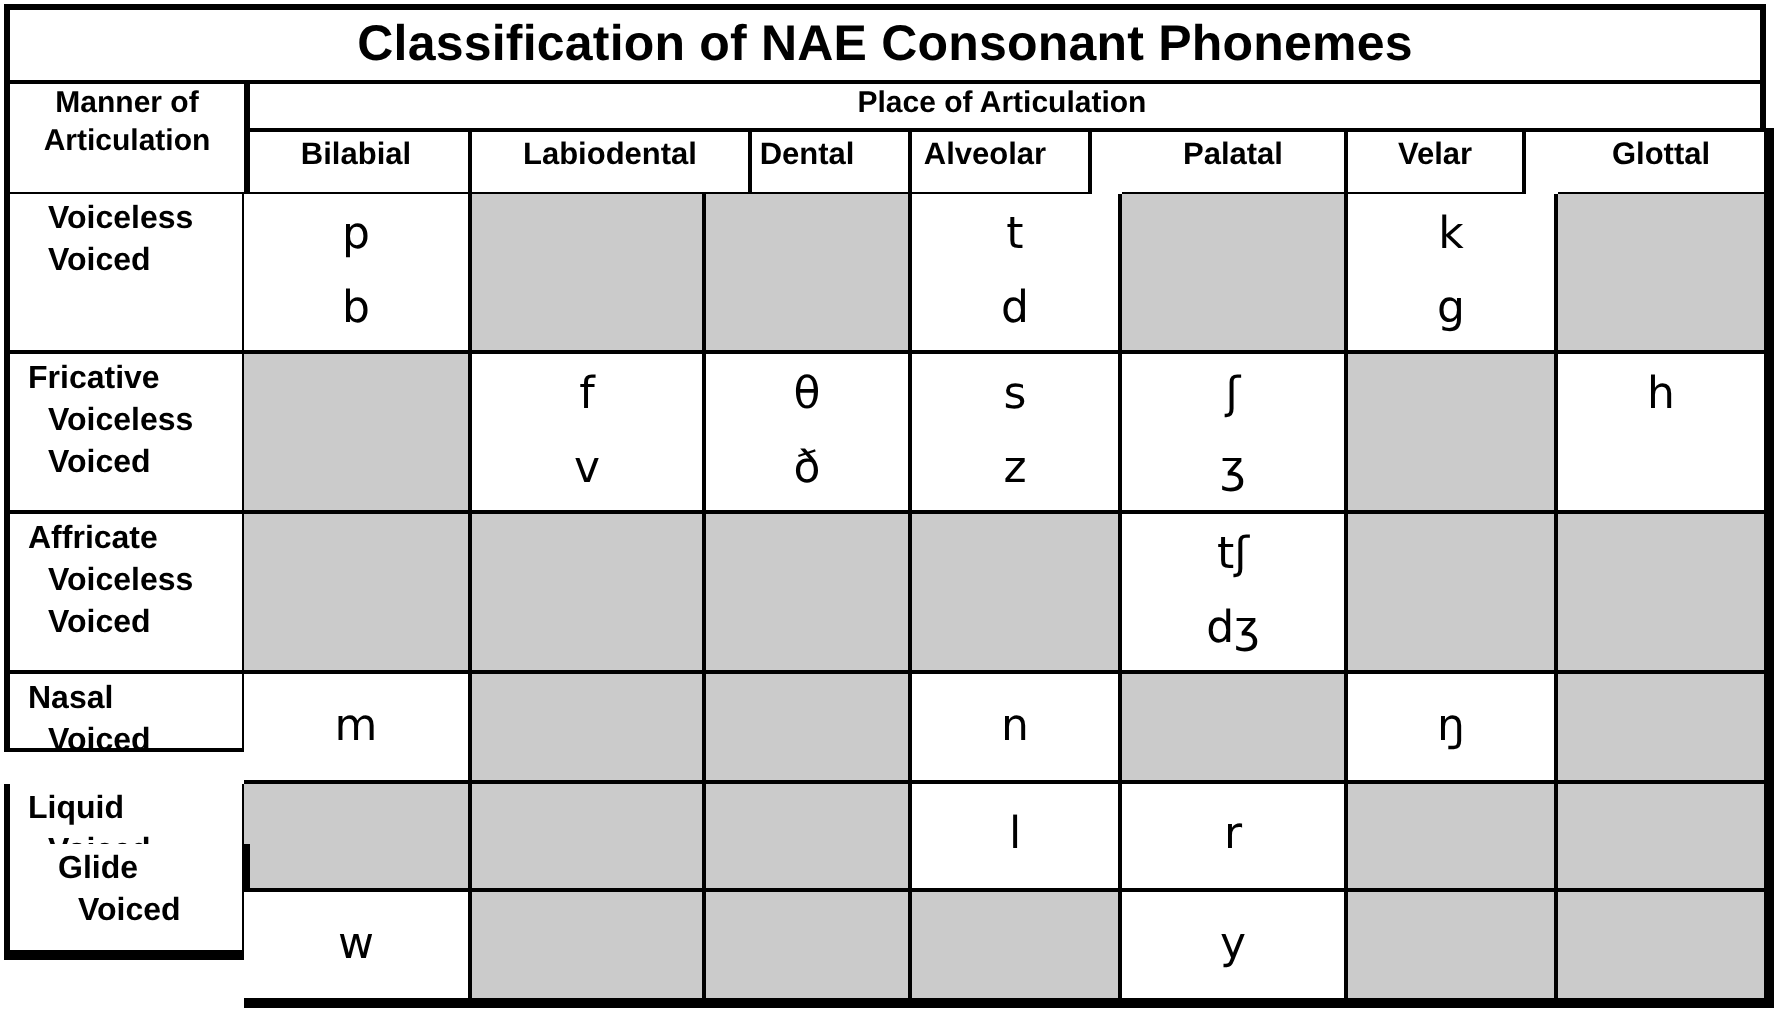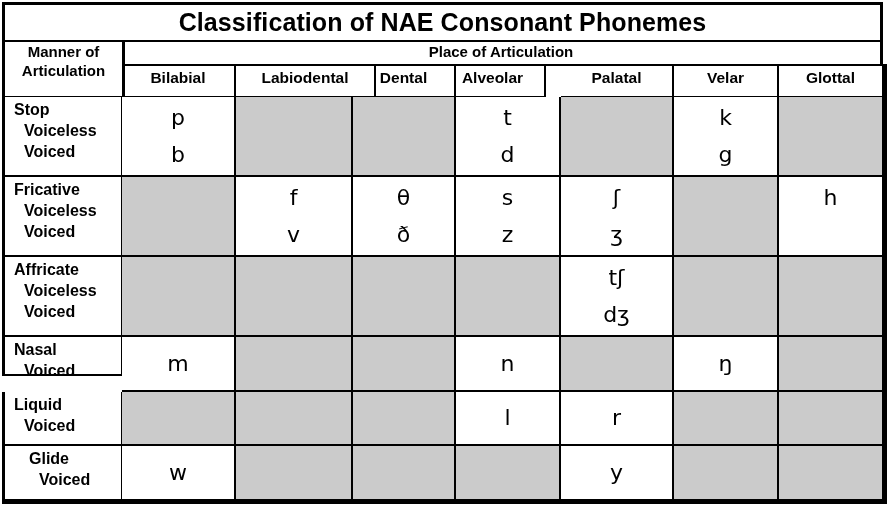--- a/index.html
+++ b/index.html
@@ -45,26 +45,25 @@
 </div>
 
 <div class="box place-head">Place of Articulation</div>
 
 <div id="col-heads">
     <div class="box col-head" style="left: 122px; width: 114px;">Bilabial</div>
     <div class="box col-head" style="left: 236px; width: 140px;">Labiodental</div>
     <div class="box col-head" style="left: 353px; width: 103px;">Dental</div>
     <div class="box col-head" style="left: 441px; width: 105px;">Alveolar</div>
     <div class="box col-head" style="left: 561px; width: 113px;">Palatal</div>
-    <div class="box col-head" style="left: 674px; width: 105px;">Velar</div>
+    <div class="box col-head" style="left: 674px; width: 89px;">Velar</div>
     <div class="box col-head last" style="left: 779px; width: 108px;">Glottal</div>
   </div>
 <div id="grid">
     <div class="box row-label" style="top: 97px; height: 80px;">
-      <span style="display: block;">Stop</span>
       <span class="sub">Voiceless</span>
       <span class="sub">Voiced</span>
     </div>
     <div class="box cell" style="left: 122px; width: 114px; top: 97px; height: 80px;">
       <span class="ph">p</span>
       <span class="ph">b</span>
     </div>
     <div class="box cell empty" style="left: 236px; width: 117px; top: 97px; height: 80px;"></div>
     <div class="box cell empty" style="left: 353px; width: 103px; top: 97px; height: 80px;"></div>
     <div class="box cell" style="left: 456px; width: 105px; top: 97px; height: 80px;">
@@ -143,21 +142,21 @@
     <div class="box cell empty" style="left: 236px; width: 117px; top: 392px; height: 54px;"></div>
     <div class="box cell empty" style="left: 353px; width: 103px; top: 392px; height: 54px;"></div>
     <div class="box cell single" style="left: 456px; width: 105px; top: 392px; height: 54px;">
       <span class="ph">l</span>
     </div>
     <div class="box cell single" style="left: 561px; width: 113px; top: 392px; height: 54px;">
       <span class="ph">r</span>
     </div>
     <div class="box cell empty" style="left: 674px; width: 105px; top: 392px; height: 54px;"></div>
     <div class="box cell empty lastcol" style="left: 779px; width: 108px; top: 392px; height: 54px;"></div>
-    <div class="box row-label lastrow" style="top: 446px; height: 58px; padding-left: 24px;">
+    <div class="box row-label lastrow" style="top: 422px; height: 58px; padding-left: 24px;">
       <span style="display: block;">Glide</span>
       <span class="sub">Voiced</span>
     </div>
     <div class="box cell single lastrow" style="left: 122px; width: 114px; top: 446px; height: 58px;">
       <span class="ph">w</span>
     </div>
     <div class="box cell empty lastrow" style="left: 236px; width: 117px; top: 446px; height: 58px;"></div>
     <div class="box cell empty lastrow" style="left: 353px; width: 103px; top: 446px; height: 58px;"></div>
     <div class="box cell empty lastrow" style="left: 456px; width: 105px; top: 446px; height: 58px;"></div>
     <div class="box cell single lastrow" style="left: 561px; width: 113px; top: 446px; height: 58px;">

